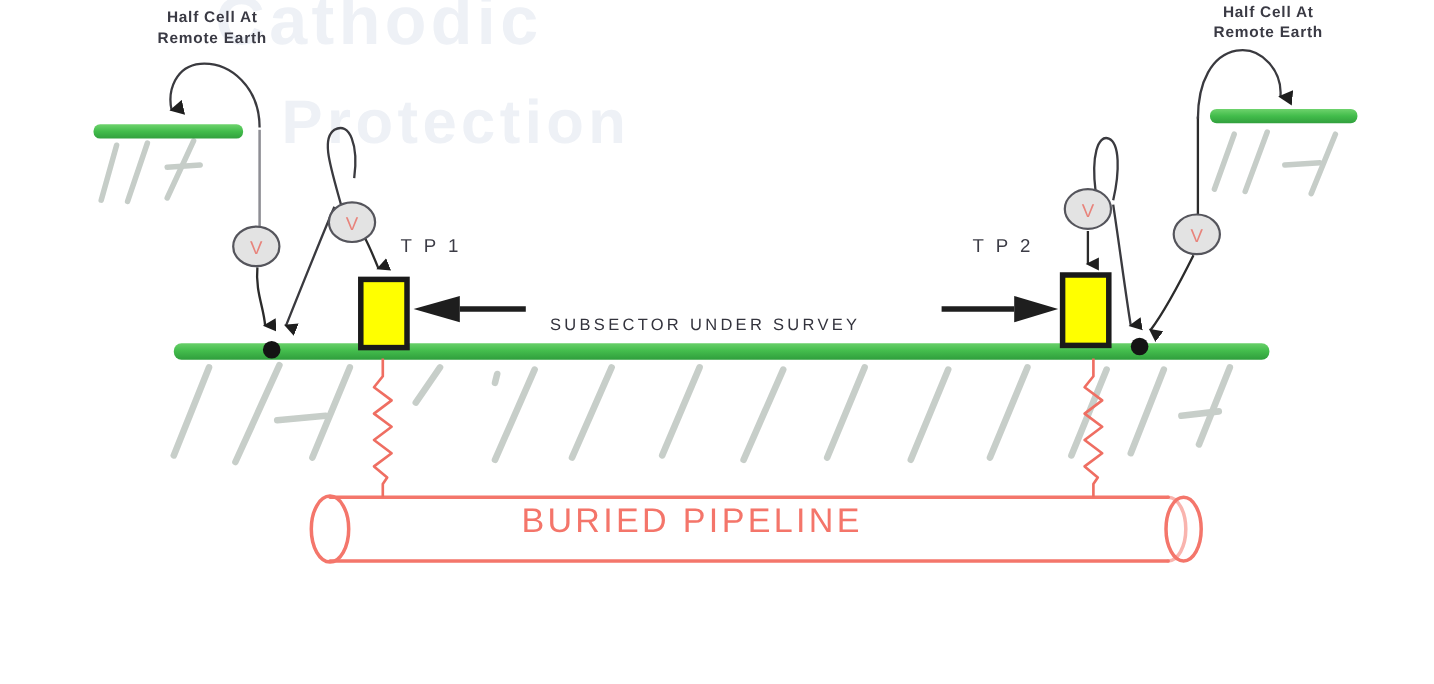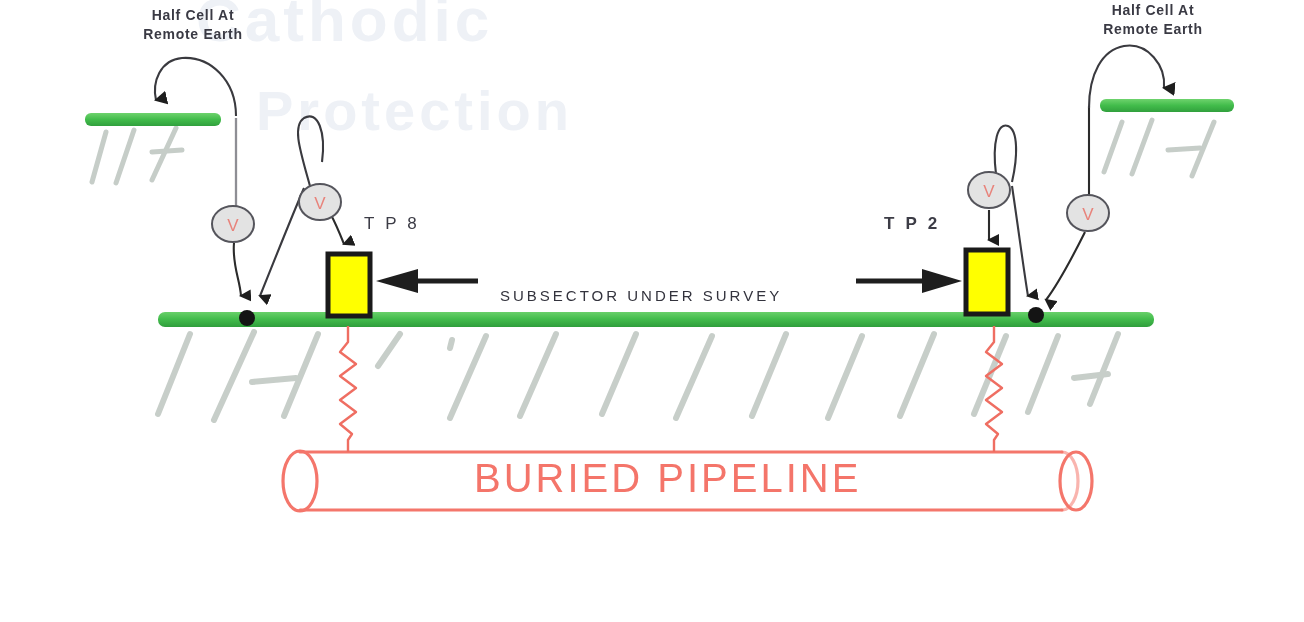--- a/index.html
+++ b/index.html
@@ -45,21 +45,21 @@
     letter-spacing: 3.2px;
     color: #3c3c46;
   }
   .subsector-label {
     font-size: 15px;
     letter-spacing: 3.0px;
     font-weight: normal;
     color: #33333d;
   }
   .pipeline-label {
-    font-size: 40px;
+    font-size: 31px;
     letter-spacing: 3px;
     color: #f4756a;
     font-weight: normal;
   }
   .watermark {
     position: absolute;
     color: #eef1f6;
     font-size: 62px;
     font-weight: bold;
     letter-spacing: 4px;
@@ -233,21 +233,21 @@
     <g>
       <ellipse cx="1088" cy="213" rx="21" ry="18" fill="#e3e3e3" stroke="#55555c" stroke-width="2"></ellipse>
       <text x="1088" y="220" text-anchor="middle" font-family="Liberation Sans, sans-serif" font-size="17" fill="#e8837b">V</text>
     </g>
   </svg>
 
   <div class="lbl half-cell-label" style="left:118px; top:6px; width:150px;">Half Cell At<br>Remote Earth</div>
 
   <div class="lbl half-cell-label" style="left:1078px; top:1px; width:150px;">Half Cell At<br>Remote Earth</div>
 
-  <div class="lbl tp-label" style="left:364px; top:214px;">T P 8</div>
-
-  <div class="lbl tp-label" style="left:884px; top:214px;font-weight:bold;">T P 2</div>
+  <div class="lbl tp-label" style="left:364px; top:214px;">T P 1</div>
+
+  <div class="lbl tp-label" style="left:884px; top:214px;">T P 2</div>
 
   <div class="lbl subsector-label" style="left:500px; top:271px;margin-top:16px;">SUBSECTOR UNDER SURVEY</div>
 
   <div class="lbl pipeline-label" style="left:474px; top:456px;">BURIED PIPELINE</div>
 
 </div>
 
 </body></html>

